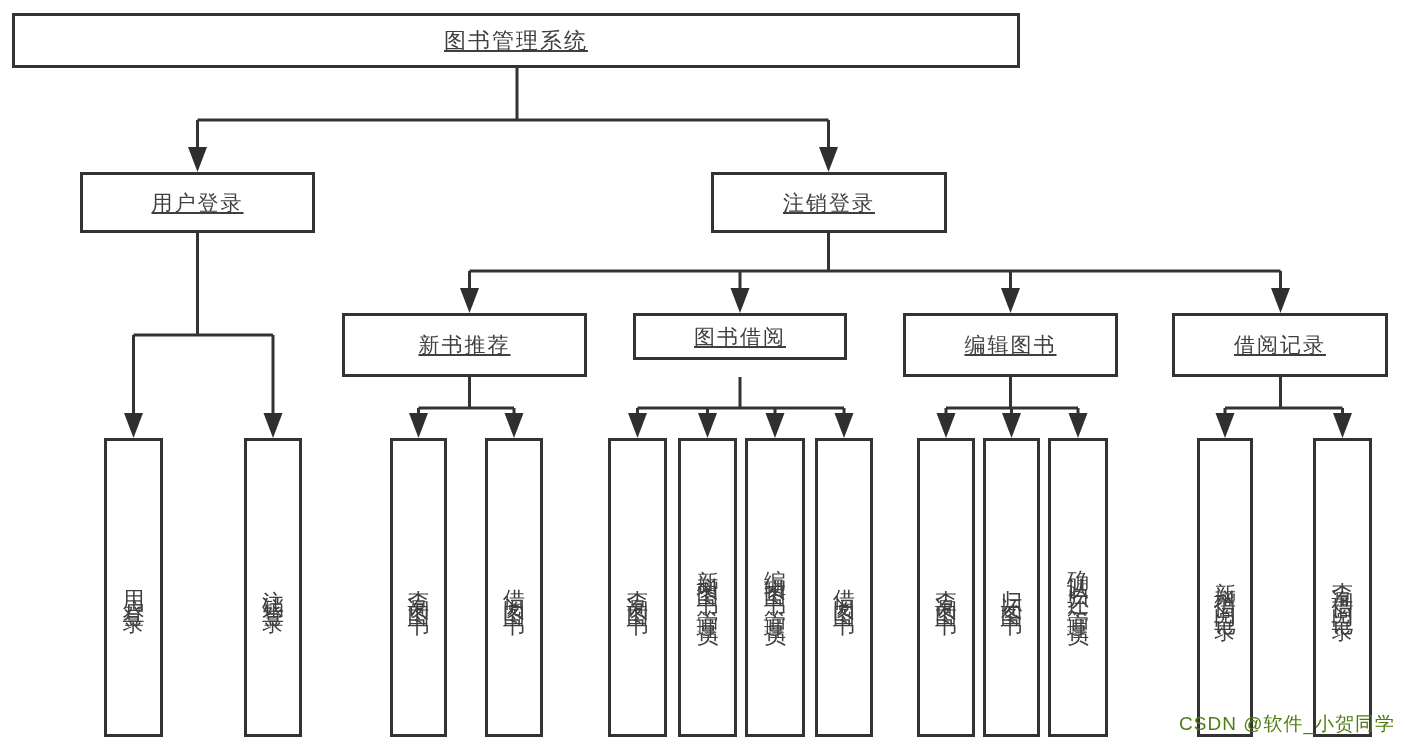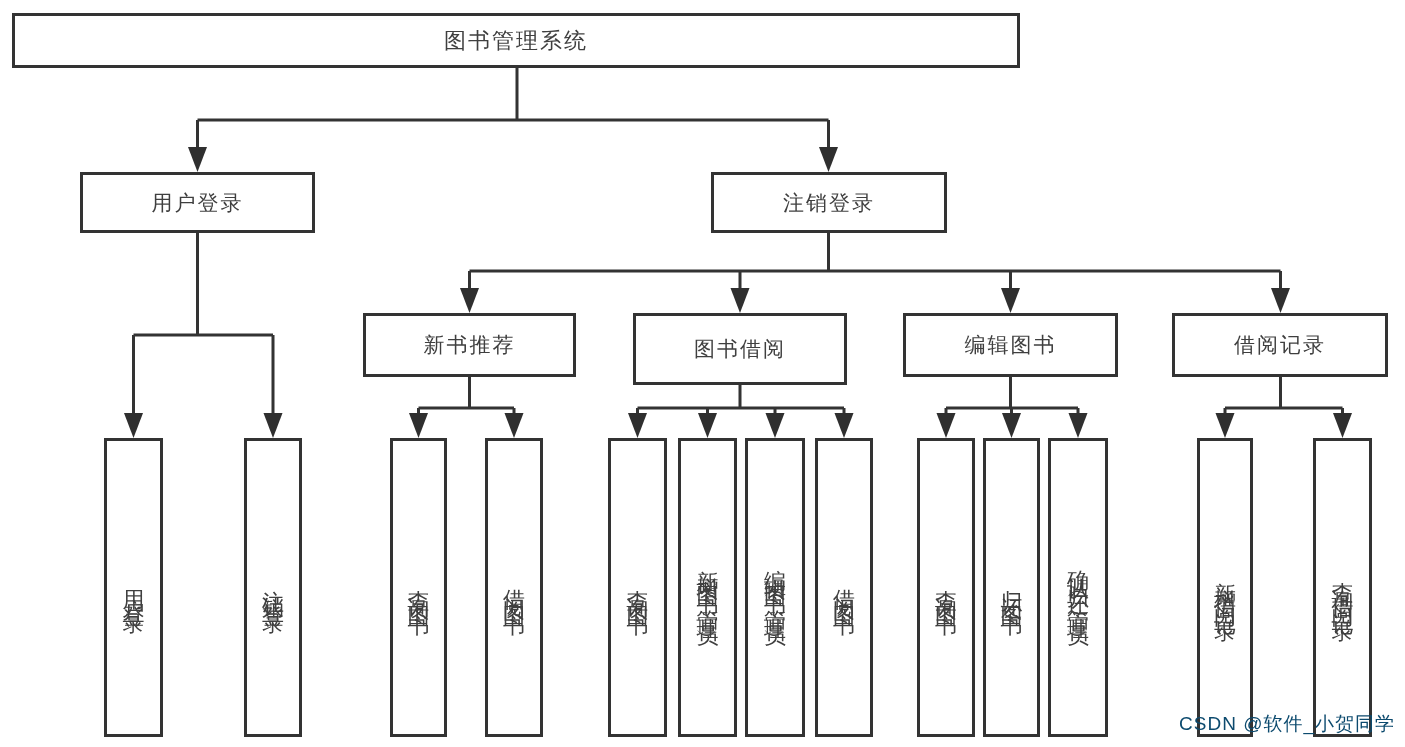--- a/index.html
+++ b/index.html
@@ -5,55 +5,55 @@
   html,body { margin:0; padding:0; background:#ffffff; }
   #canvas {
     position:relative; width:1405px; height:747px; background:#ffffff;
     font-family:"Liberation Sans","DejaVu Sans",sans-serif; overflow:hidden;
   }
   #wires { position:absolute; left:0; top:0; z-index:1; }
   .hbox {
     position:absolute; z-index:2; box-sizing:border-box;
     background:#ffffff; border:3px solid #333333;
     display:flex; align-items:center; justify-content:center;
-    font-size:21px; color:#3f3f3f; letter-spacing:2px; white-space:nowrap;
+    font-size:21px; color:#3f3f3f; letter-spacing:2px; white-space:nowrap;text-decoration:underline;
   }
   .vbox {
     position:absolute; z-index:2; box-sizing:border-box;
     background:#ffffff; border:3px solid #333333;
     display:flex; align-items:center; justify-content:center;
     top:438px; height:299px;
   }
   .vbox span {
     writing-mode:vertical-rl; text-orientation:mixed;
     font-size:22px; color:#3f3f3f; letter-spacing:8px; line-height:1;
   }
   .root  { left:12px;  top:13px;  width:1008px; height:55px; font-size:22px; }
   .n-user-login { left:80px;  top:172px; width:235px; height:61px; }
   .n-book-mgmt  { left:711px; top:172px; width:236px; height:61px; }
-  .n-new-book   { left:363px;  top:313px; width:213px; height:64px; }
-  .n-borrow     { left:633px;  top:313px; width:214px; height:72px; }
+  .n-new-book   { left:342px;  top:313px; width:245px; height:64px; }
+  .n-borrow     { left:633px;  top:313px; width:214px; height:47px; }
   .n-current    { left:903px;  top:313px; width:215px; height:64px; }
   .n-records    { left:1172px; top:313px; width:216px; height:64px; }
   .lf1  { left:104px;  width:59px; }
   .lf2  { left:244px;  width:58px; }
   .lf3  { left:390px;  width:57px; }
   .lf4  { left:485px;  width:58px; }
   .lf5  { left:608px;  width:59px; }
   .lf6  { left:678px;  width:59px; }
   .lf7  { left:745px;  width:60px; }
   .lf8  { left:815px;  width:58px; }
   .lf9  { left:917px;  width:58px; }
   .lf10 { left:983px;  width:57px; }
   .lf11 { left:1048px; width:60px; }
   .lf12 { left:1197px; width:56px; }
   .lf13 { left:1313px; width:59px; }
   #watermark {
     position:absolute; right:10px; top:711px; z-index:5;
-    font-size:19px; color:#0c4a6e; letter-spacing:1px; white-space:nowrap;
+    font-size:19px; color:#4d7c0f; letter-spacing:1px; white-space:nowrap;
   }
 </style>
 </head>
 <body>
 
 <div id="canvas">
 
   <svg id="wires" width="1405" height="747" viewBox="0 0 1405 747">
     <g stroke="#333333" stroke-width="3" fill="none">
       <path d="M517 68 V120 M197.5 120 H828.5 M197.5 120 V152 M828.5 120 V152"></path>

